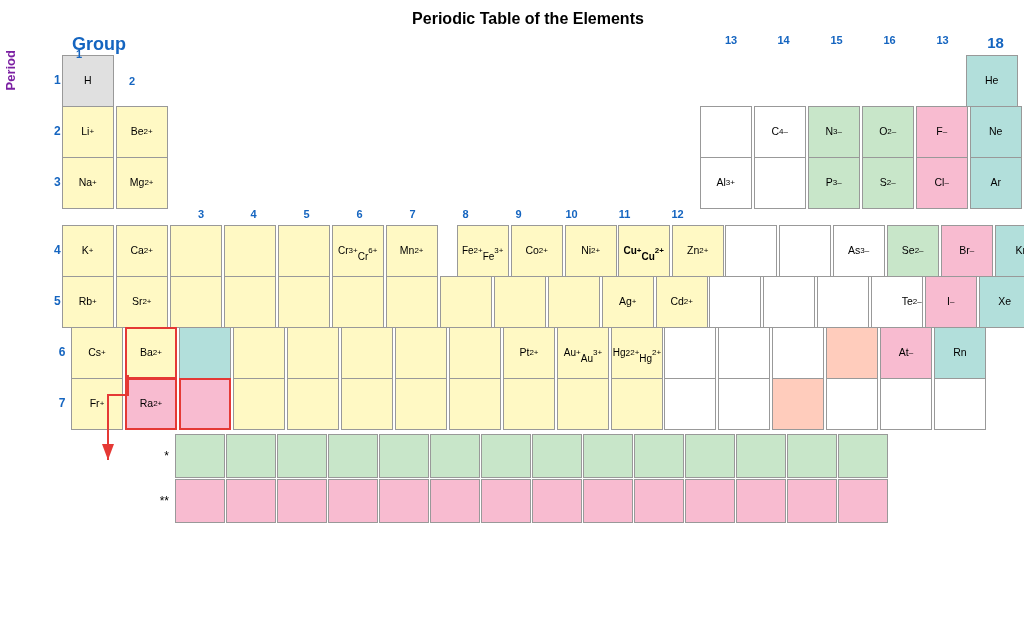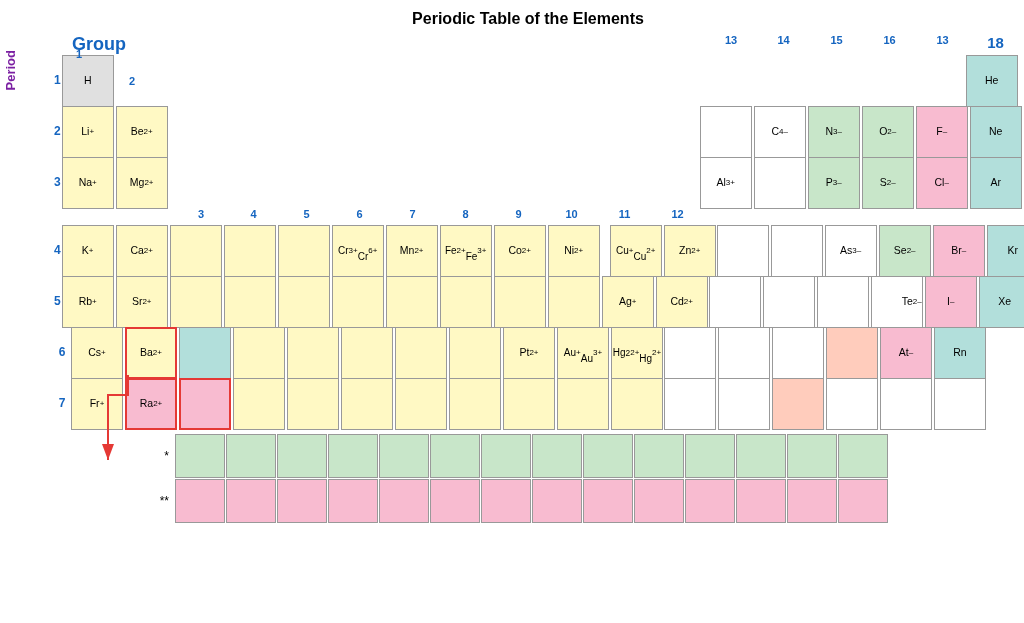--- a/index.html
+++ b/index.html
@@ -160,24 +160,24 @@
     <div style="display:flex; height:50px; gap:1px; margin-bottom:1px; align-items:stretch;">
       <div style="width:16px; font-size:12px; color:#1565C0; font-weight:bold; display:flex; align-items:center; justify-content:center;">4</div>
       <div class="pt-cell bg-yellow">K<sup>+</sup></div>
       <div class="pt-cell bg-yellow" style="margin-left:1px;">Ca<sup>2+</sup></div>
 
       <div class="pt-cell bg-yellow" style="margin-left:1px;"></div>
       <div class="pt-cell bg-yellow" style="margin-left:1px;"></div>
       <div class="pt-cell bg-yellow" style="margin-left:1px;"></div>
       <div class="pt-cell bg-yellow" style="margin-left:1px; font-size:10px; line-height:1.2;">Cr<sup>3+</sup><br>Cr<sup>6+</sup></div>
       <div class="pt-cell bg-yellow" style="margin-left:1px;">Mn<sup>2+</sup></div>
-      <div class="pt-cell bg-yellow" style="margin-left:1px; font-size:10px; line-height:1.2;">Fe<sup>2+</sup><br>Fe<sup>3+</sup></div>
+      <div class="pt-cell bg-yellow" style="margin-left:18px; font-size:10px; line-height:1.2;">Fe<sup>2+</sup><br>Fe<sup>3+</sup></div>
       <div class="pt-cell bg-yellow" style="margin-left:1px;">Co<sup>2+</sup></div>
       <div class="pt-cell bg-yellow" style="margin-left:1px;">Ni<sup>2+</sup></div>
-      <div class="pt-cell bg-yellow" style="margin-left:9px; font-size:10px; line-height:1.2;">Cu<sup>+</sup><br>Cu<sup>2+</sup></div>
+      <div class="pt-cell bg-yellow" style="margin-left:0; font-size:10px; line-height:1.2;font-weight:bold;">Cu<sup>+</sup><br>Cu<sup>2+</sup></div>
       <div class="pt-cell bg-yellow" style="margin-left:1px;">Zn<sup>2+</sup></div>
 
       <div class="pt-cell bg-white"></div>
       <div class="pt-cell bg-white" style="margin-left:1px;"></div>
 
       <div class="pt-cell bg-white" style="margin-left:1px;">As<sup>3–</sup></div>
 
       <div class="pt-cell bg-green" style="margin-left:1px;align-items:center;">Se<sup>2–</sup></div>
 
       <div class="pt-cell bg-pink" style="margin-left:1px;">Br<sup>–</sup></div>

